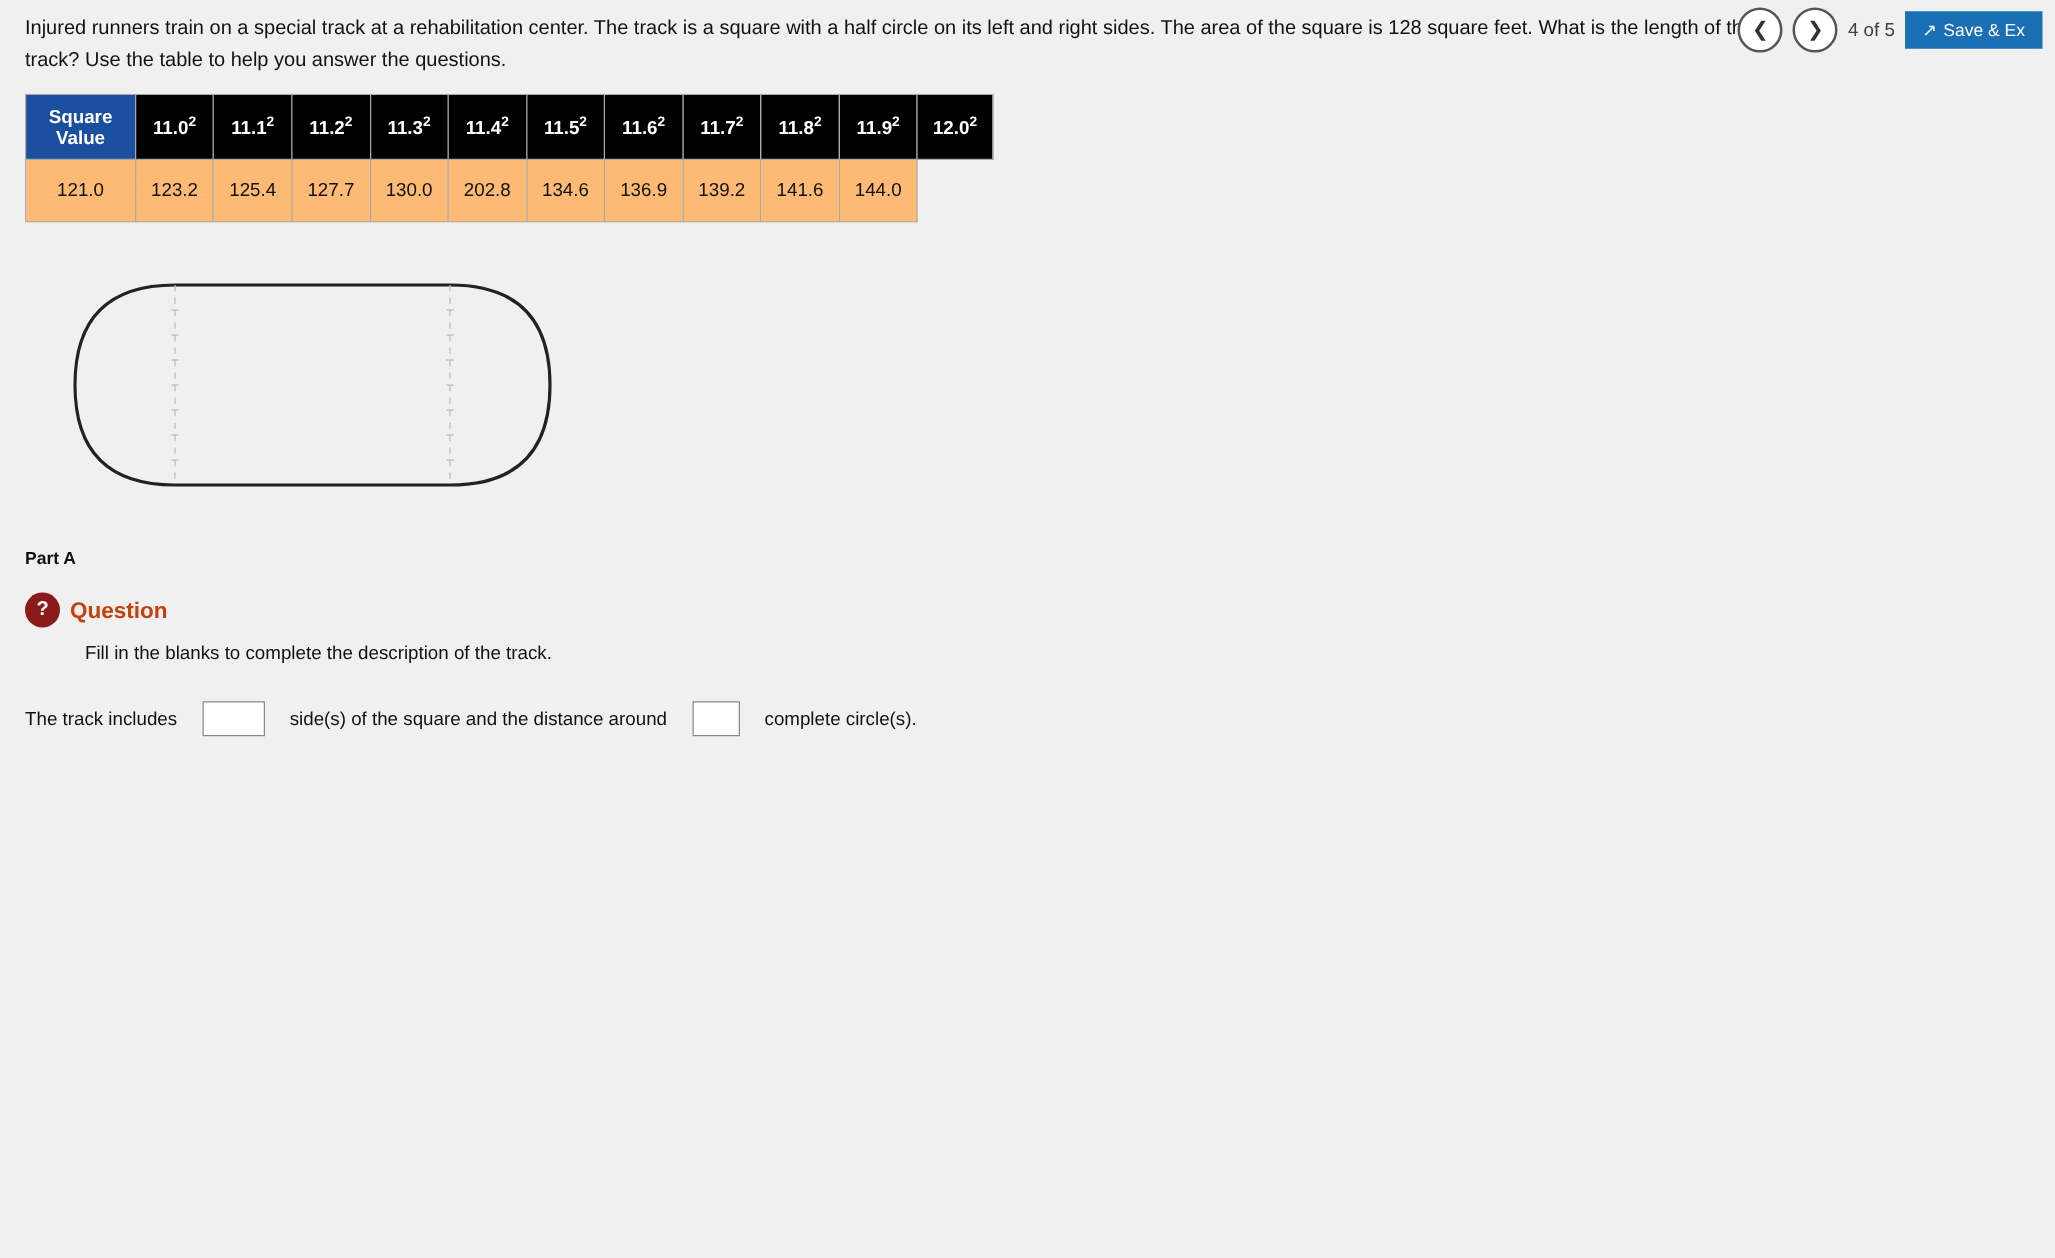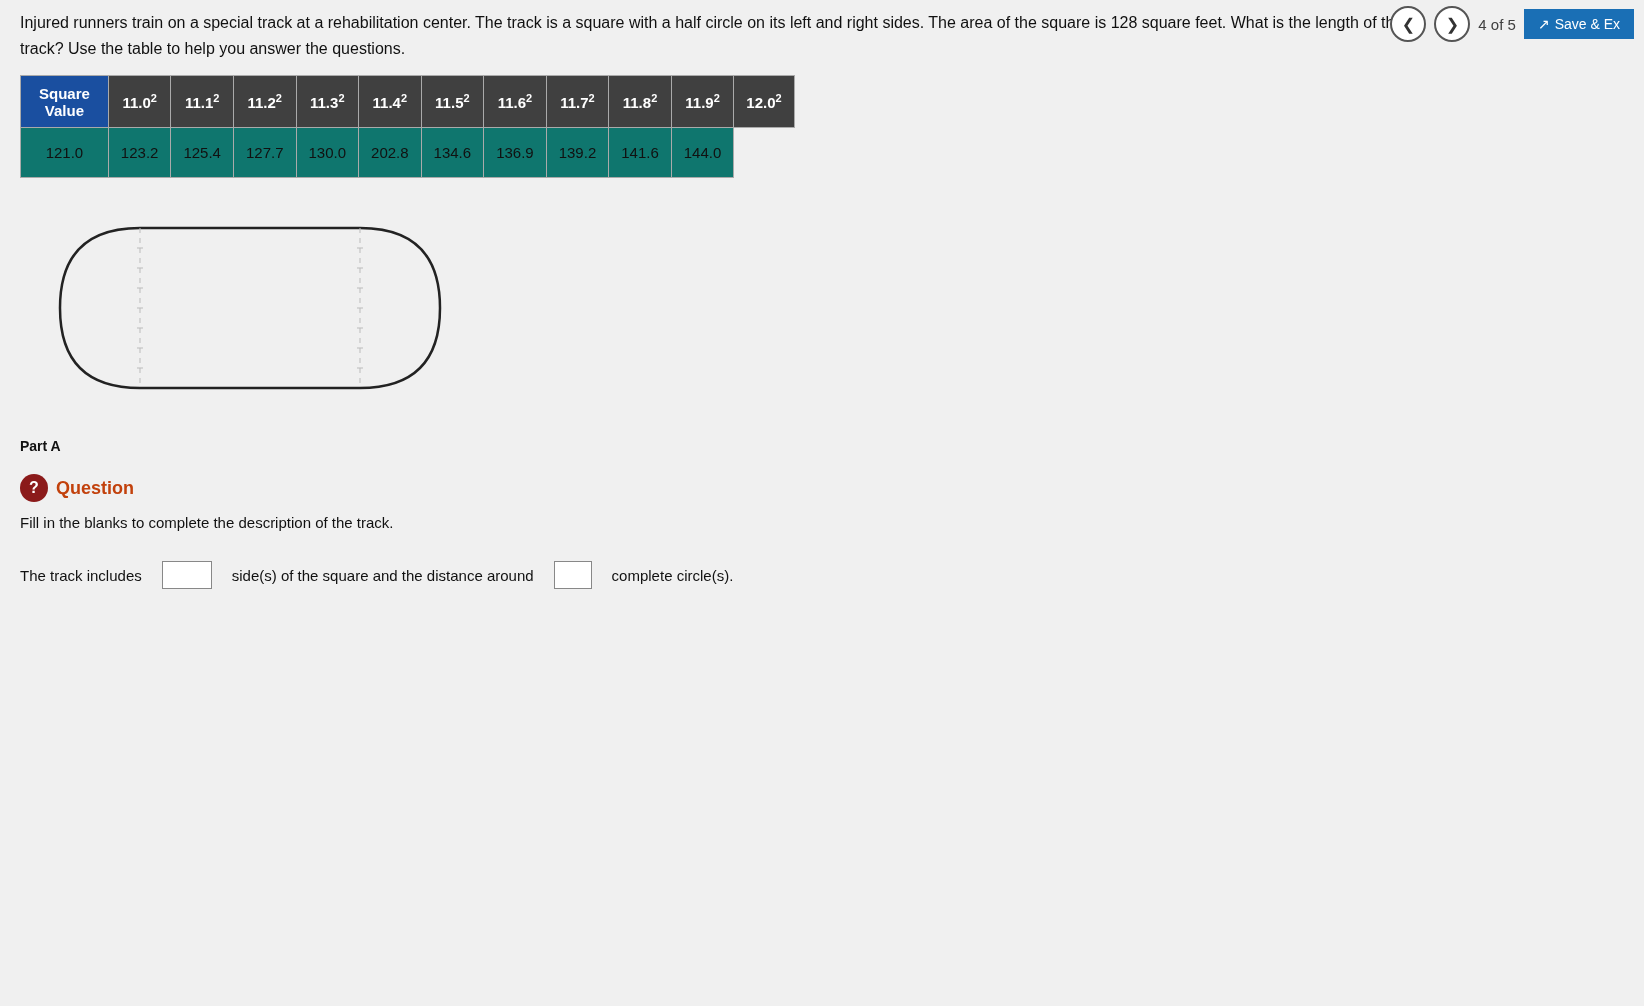--- a/index.html
+++ b/index.html
@@ -74,35 +74,35 @@
     }
     table.square-table th,
     table.square-table td {
       border: 1px solid #aaa;
       padding: 16px 12px;
       text-align: center;
       font-size: 15px;
       white-space: nowrap;
     }
     table.square-table thead tr {
-      background-color: #404040;
+      background-color: #000000;
       color: white;
     }
     table.square-table thead th.label-cell {
       background-color: #1a4fa0;
       color: white;
       font-weight: bold;
       text-align: center;
       padding: 6px 18px;
     }
     table.square-table tbody tr {
       background-color: #ffffff;
     }
     table.square-table tbody td {
-      background-color: #0f766e;
+      background-color: #fdba74;
       color: #111;
     }
     .diagram-area {
       margin: 10px 0 20px 10px;
       width: 440px;
       height: 220px;
       display: flex;
       align-items: center;
       justify-content: center;
     }
@@ -137,20 +137,21 @@
     }
     .question-title {
       font-size: 18px;
       color: #c2410c;
       font-weight: bold;
     }
     .question-instruction {
       font-size: 15px;
       color: #111;
       margin-bottom: 30px;
+      margin-left: 48px;
     }
     .fill-blank-row {
       display: flex;
       align-items: center;
       gap: 20px;
       font-size: 15px;
       color: #111;
       margin-top: 10px;
       flex-wrap: nowrap;
     }

